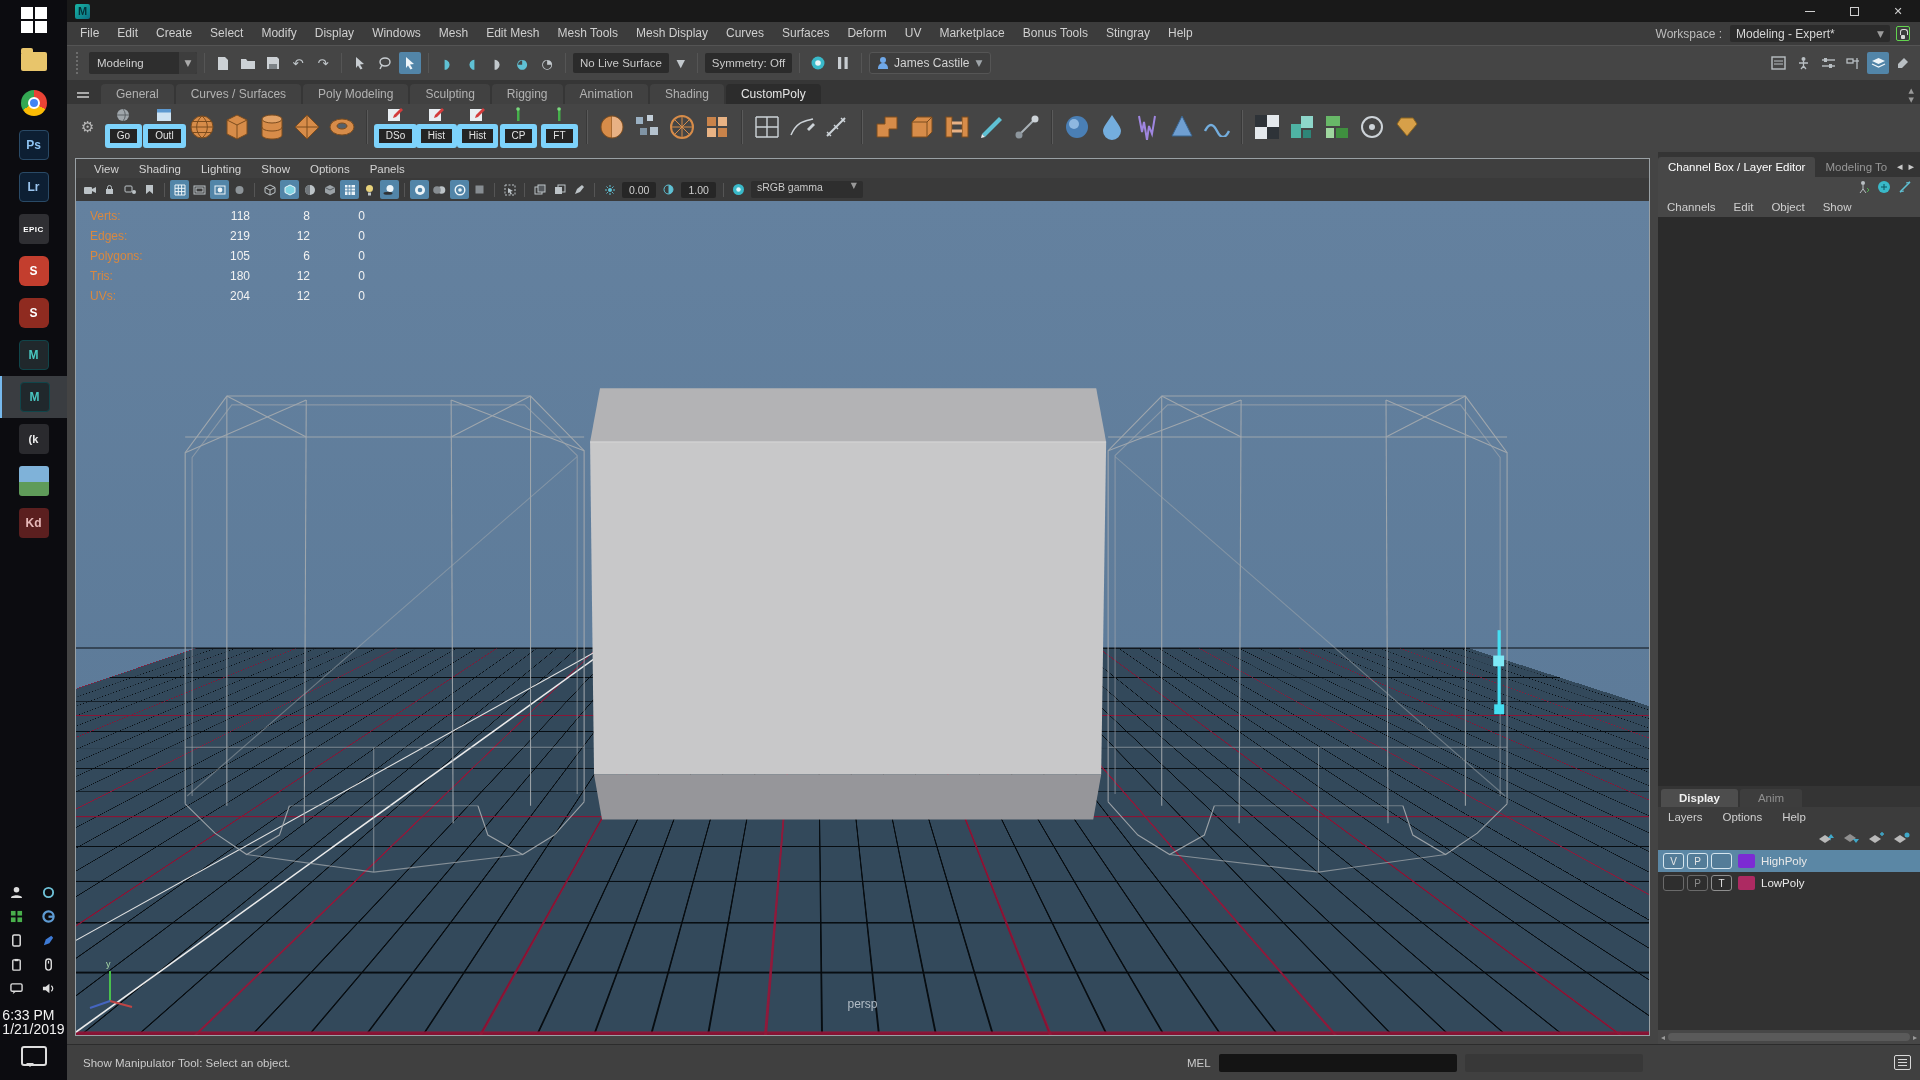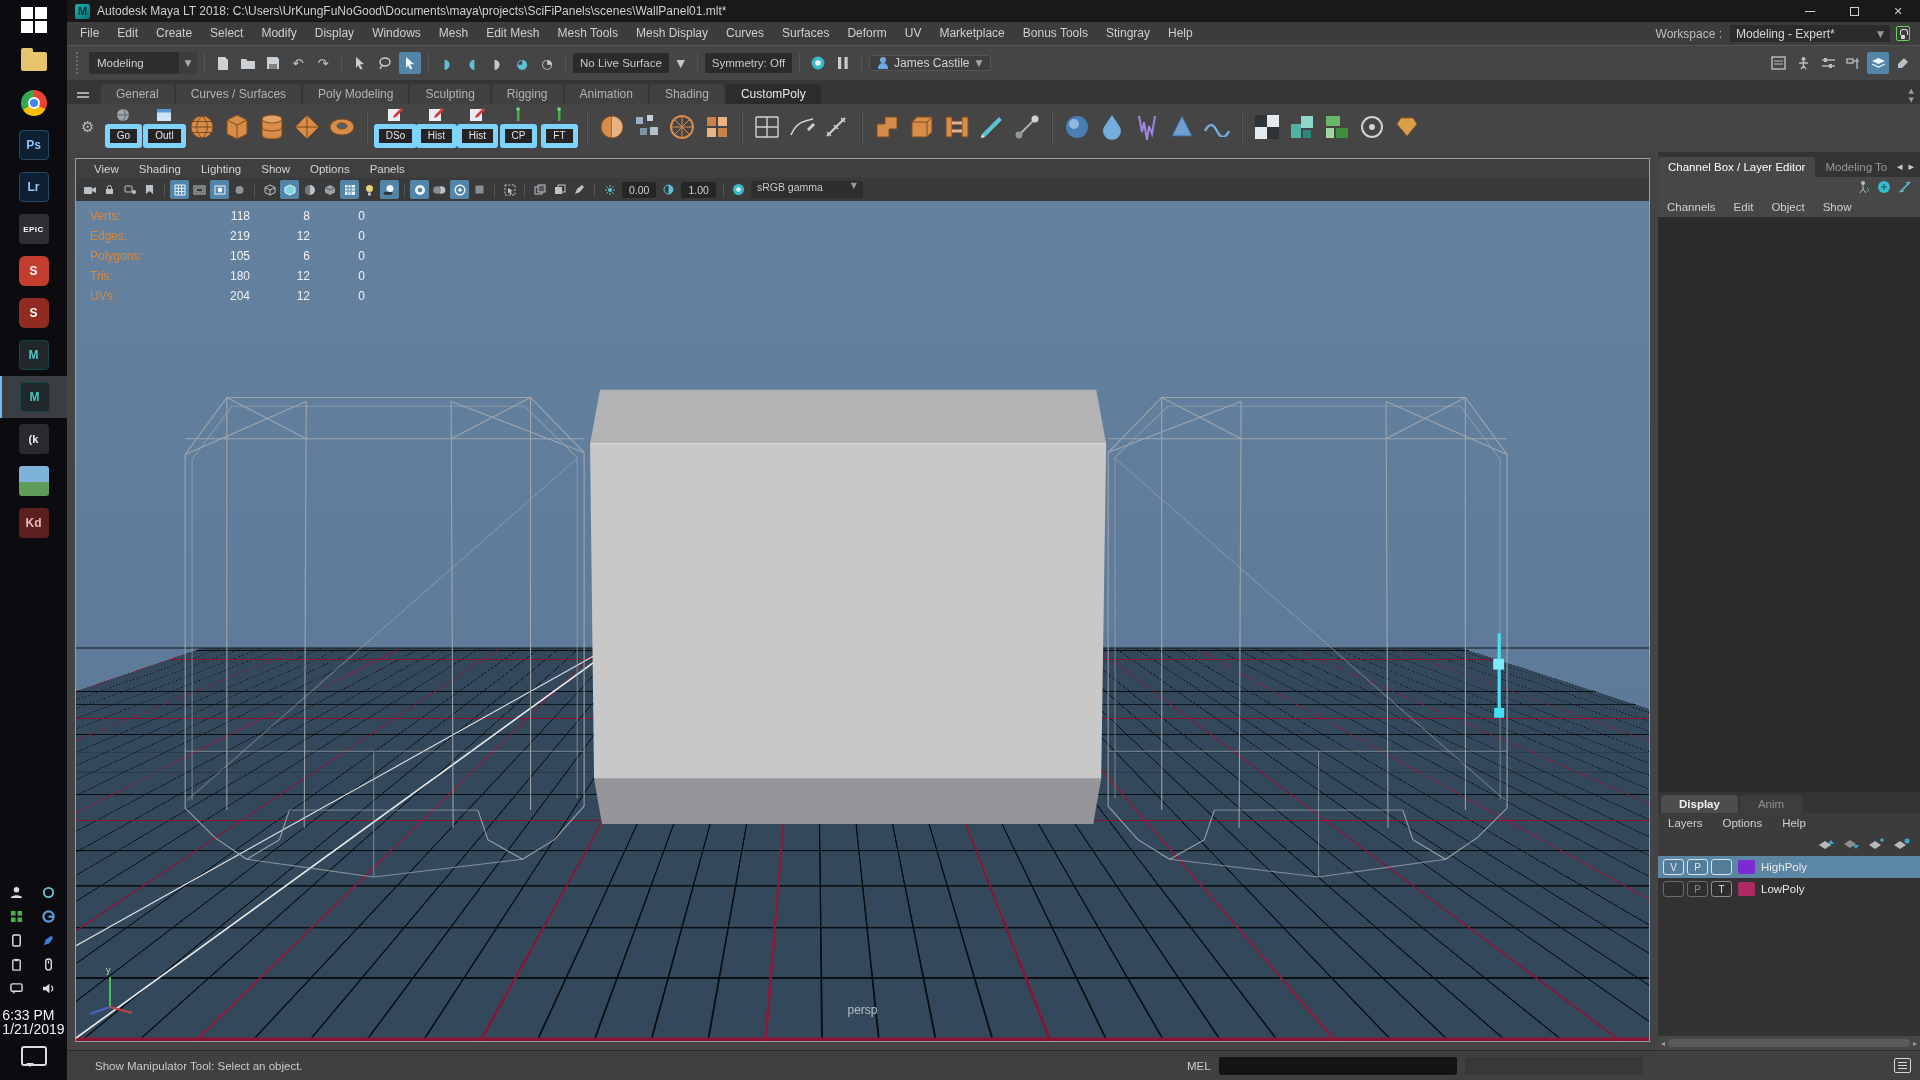--- a/index.html
+++ b/index.html
@@ -67,21 +67,21 @@
 .mode-select .arr{margin-left:auto;width:18px;height:22px;background:#3d3d3d;border-radius:0 2px 2px 0;
   display:flex;align-items:center;justify-content:center;color:#aaa;font-size:9px}
 .ico{width:22px;height:22px;border-radius:2px;display:flex;align-items:center;justify-content:center;
   color:#c2c8cc;font-size:13px;flex:none}
 .ico.sm{width:18px;height:18px;font-size:11px}
 .ico.on{background:#5285a8;color:#eef5f9}
 .ico.teal{color:#5fc1d4}
 .vsep{width:1px;height:20px;background:#353535;border-right:1px solid #555;margin:0 4px;flex:none}
 .field{height:20px;background:#2b2b2b;border-radius:2px;display:flex;align-items:center;color:#c9c9c9;
   font-size:11.5px;padding:0 7px;white-space:nowrap}
-.user-chip{height:16px;display:flex;align-items:center;gap:6px;background:#3e3e3e;border:1px solid #555;
+.user-chip{height:22px;display:flex;align-items:center;gap:6px;background:#3e3e3e;border:1px solid #555;
   border-radius:3px;padding:0 8px;color:#d2d2d2;font-size:12px;white-space:nowrap}
 .person{width:10px;height:12px;position:relative}
 .person:before{content:"";position:absolute;left:2px;top:0;width:6px;height:6px;border-radius:50%;background:#6fa8e8}
 .person:after{content:"";position:absolute;left:0;top:6px;width:10px;height:6px;border-radius:5px 5px 0 0;background:#6fa8e8}
 .sl-right{margin-left:auto;display:flex;align-items:center;gap:3px}
 
 
 .shelf-tabs{height:24px;background:#363636;display:flex;align-items:flex-end;padding-left:6px;gap:2px;flex:none}
 .shelf-menu-btn{width:20px;height:18px;display:flex;align-items:center;justify-content:center;margin-right:6px}
 .shelf-menu-btn i{display:block;width:12px;height:2px;background:#a9a9a9;box-shadow:0 4px 0 #a9a9a9;margin-bottom:4px}
@@ -157,22 +157,22 @@
   font-size:10px;color:#e6e6e6;background:rgba(0,0,0,.08)}
 .layer-row.selected .ltog{border-color:#d5e5ee}
 .ltog.dim{color:#8a8a8a;border-color:#6a6a6a}
 .swatch{width:17px;height:14px;border-radius:2px;margin:0 3px}
 .le-fill{flex:1;background:#323232}
 .le-scroll{height:14px;background:#474747;display:flex;align-items:center;justify-content:space-between;
   color:#9c9c9c;font-size:8px;padding:0 3px}
 .le-scroll .bar{flex:1;height:8px;margin:0 3px;background:#5a5a5a;border-radius:4px}
 
 
-.statusbar{height:30px;background:#404040;border-top:1px solid #2c2c2c;display:flex;align-items:center;
-  font-size:11.5px;color:#cacaca;flex:none;position:relative;padding-left:28px}
+.statusbar{height:36px;background:#404040;border-top:1px solid #2c2c2c;display:flex;align-items:center;
+  font-size:11.5px;color:#cacaca;flex:none;position:relative;padding-left:16px}
 .mel-group{position:absolute;left:1120px;display:flex;align-items:center;gap:8px}
 .mel-input{width:238px;height:18px;background:#141414;border-radius:2px}
 .mel-output{width:178px;height:18px;background:#383838;border-radius:2px}
 .script-ico{position:absolute;right:9px;width:17px;height:15px;border:1px solid #d9d9d9;border-radius:2px;
   display:flex;align-items:center;justify-content:center}
 .script-ico i{width:9px;height:1px;background:#d9d9d9;box-shadow:0 3px 0 #d9d9d9,0 -3px 0 #d9d9d9;display:block}
 </style>
 </head>
 <body>
 
@@ -289,21 +289,20 @@
       <div>6:33 PM</div>
       <div>1/21/2019</div>
     </div>
     <div class="tb-chat"></div>
   </div>
 
   <div class="maya">
 
     <div class="titlebar">
       <span class="m-logo">M</span>
-      <span class="title-text">Autodesk Maya LT 2018: C:\Users\UrKungFuNoGood\Documents\maya\projects\SciFiPanels\scenes\WallPanel01.mlt*</span>
       <div class="win-controls">
         <span class="wc">
             <i class="min"></i>
           </span>
         <span class="wc">
             <i class="max"></i>
           </span>
         <span class="wc glyph">✕</span>
       </div>
     </div>

